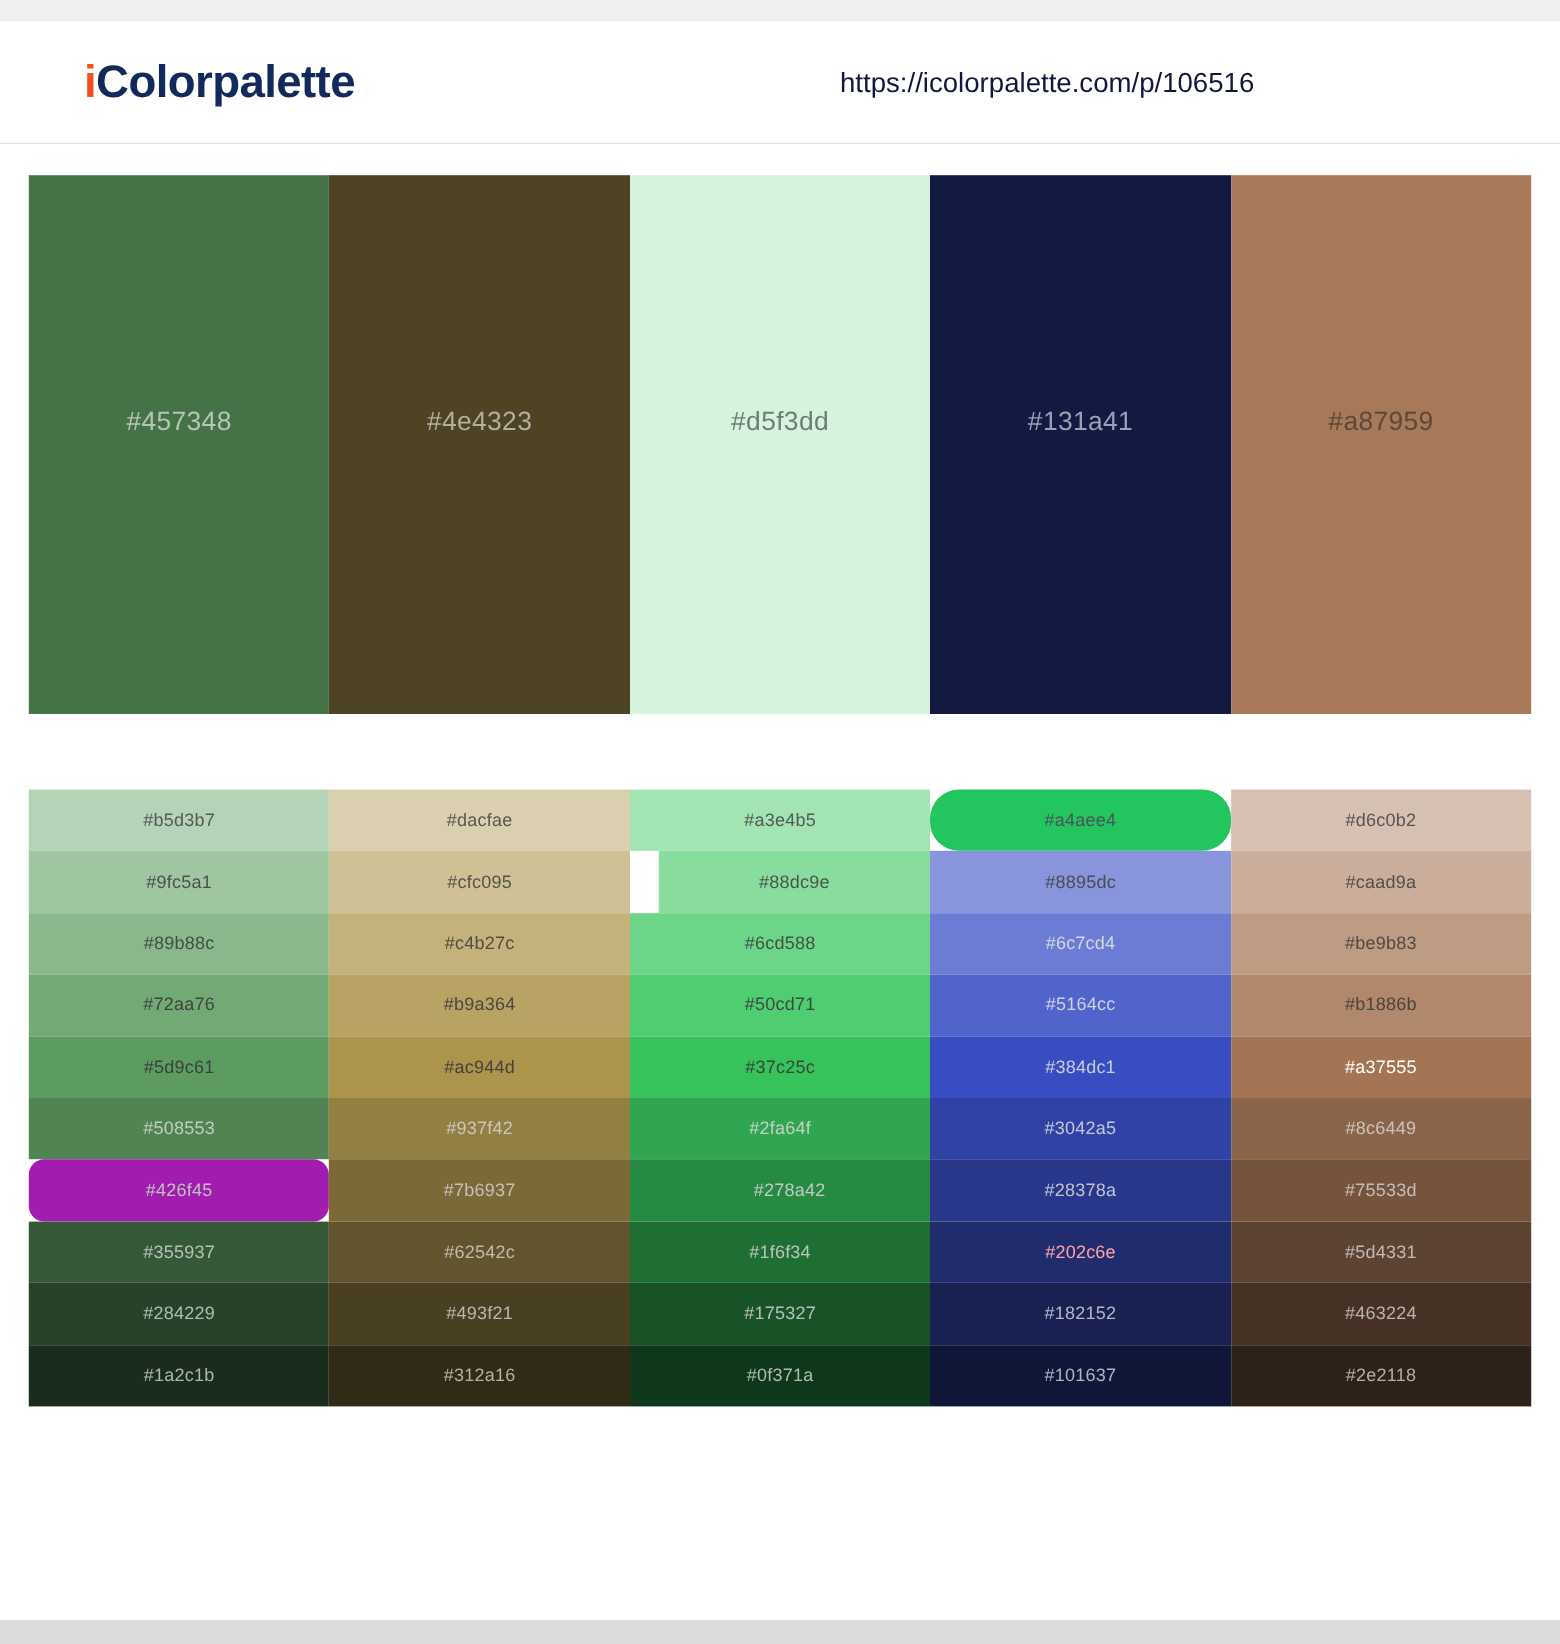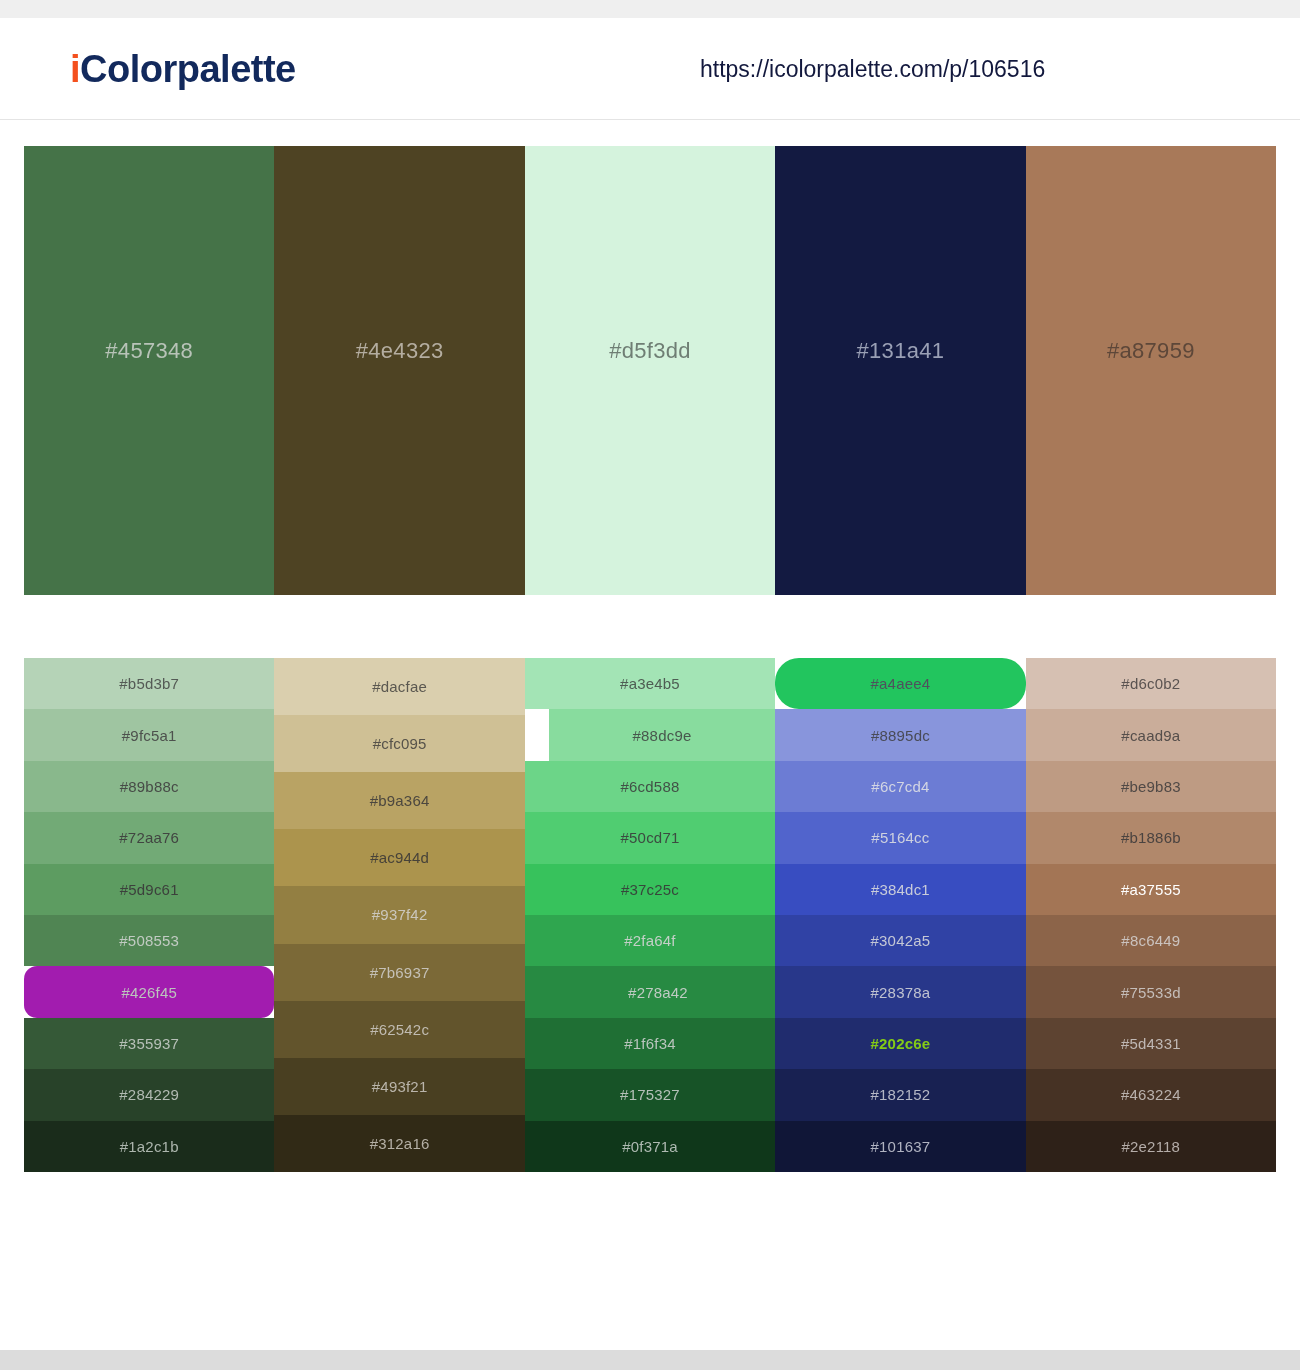--- a/index.html
+++ b/index.html
@@ -163,20 +163,21 @@
         <div class="grid-cell" style="background: rgb(93, 156, 97); color: rgb(60, 64, 60);">#5d9c61</div>
         <div class="grid-cell" style="background: rgb(80, 133, 83); color: rgb(194, 203, 195);">#508553</div>
         <div class="grid-cell" style="background: #a21caf; color: rgb(188, 197, 189); border-radius: 13px;">#426f45</div>
         <div class="grid-cell" style="background: rgb(53, 89, 55); color: rgb(183, 192, 184);">#355937</div>
         <div class="grid-cell" style="background: rgb(40, 66, 41); color: rgb(178, 187, 179);">#284229</div>
         <div class="grid-cell" style="background: rgb(26, 44, 27); color: rgb(173, 182, 174);">#1a2c1b</div>
       </div>
       <div class="grid-col">
         <div class="grid-cell" style="background: rgb(218, 207, 174); color: rgb(91, 88, 80);">#dacfae</div>
         <div class="grid-cell" style="background: rgb(207, 192, 149); color: rgb(86, 82, 74);">#cfc095</div>
+        <div class="grid-cell" style="background: rgb(196, 178, 124); color: rgb(81, 77, 68);">#c4b27c</div>
         <div class="grid-cell" style="background: rgb(185, 163, 100); color: rgb(76, 71, 63);">#b9a364</div>
         <div class="grid-cell" style="background: rgb(172, 148, 77); color: rgb(71, 66, 57);">#ac944d</div>
         <div class="grid-cell" style="background: rgb(147, 127, 66); color: rgb(203, 199, 189);">#937f42</div>
         <div class="grid-cell" style="background: rgb(123, 105, 55); color: rgb(197, 193, 183);">#7b6937</div>
         <div class="grid-cell" style="background: rgb(98, 84, 44); color: rgb(192, 187, 177);">#62542c</div>
         <div class="grid-cell" style="background: rgb(73, 63, 33); color: rgb(186, 181, 171);">#493f21</div>
         <div class="grid-cell" style="background: rgb(49, 42, 22); color: rgb(181, 176, 166);">#312a16</div>
       </div>
       <div class="grid-col">
         <div class="grid-cell" style="background: rgb(163, 228, 181); color: rgb(78, 93, 83);">#a3e4b5</div>
@@ -191,21 +192,21 @@
         <div class="grid-cell" style="background: rgb(15, 55, 26); color: rgb(174, 186, 178); text-align: right;">#0f371a</div>
       </div>
       <div class="grid-col">
         <div class="grid-cell" style="background: #22c55e; color: rgb(79, 81, 93); border-radius: 24px;">#a4aee4</div>
         <div class="grid-cell" style="background: rgb(136, 149, 220); color: rgb(73, 75, 87);">#8895dc</div>
         <div class="grid-cell" style="background: rgb(108, 124, 212); color: rgb(211, 214, 227);">#6c7cd4</div>
         <div class="grid-cell" style="background: rgb(81, 100, 204); color: rgb(206, 209, 223);">#5164cc</div>
         <div class="grid-cell" style="background: rgb(56, 77, 193); color: rgb(201, 204, 218);">#384dc1</div>
         <div class="grid-cell" style="background: rgb(48, 66, 165); color: rgb(196, 199, 213);">#3042a5</div>
         <div class="grid-cell" style="background: rgb(40, 55, 138); color: rgb(191, 194, 208);">#28378a</div>
-        <div class="grid-cell" style="background: rgb(32, 44, 110); color: #84cc16; font-weight: bold;">#202c6e</div>
+        <div class="grid-cell" style="background: rgb(32, 44, 110); color: #fca5a5;">#202c6e</div>
         <div class="grid-cell" style="background: rgb(24, 33, 82); color: rgb(181, 184, 198);">#182152</div>
         <div class="grid-cell" style="background: rgb(16, 22, 55); color: rgb(176, 179, 193);">#101637</div>
       </div>
       <div class="grid-col">
         <div class="grid-cell" style="background: rgb(214, 192, 178); color: rgb(90, 83, 81);">#d6c0b2</div>
         <div class="grid-cell" style="background: rgb(202, 173, 154); color: rgb(85, 78, 75);">#caad9a</div>
         <div class="grid-cell" style="background: rgb(190, 155, 131); color: rgb(80, 73, 70);">#be9b83</div>
         <div class="grid-cell" style="background: rgb(177, 136, 107); color: rgb(74, 67, 64);">#b1886b</div>
         <div class="grid-cell" style="background: rgb(163, 117, 85); color: #ffffff;">#a37555</div>
         <div class="grid-cell" style="background: rgb(140, 100, 73); color: rgb(203, 195, 191);">#8c6449</div>

